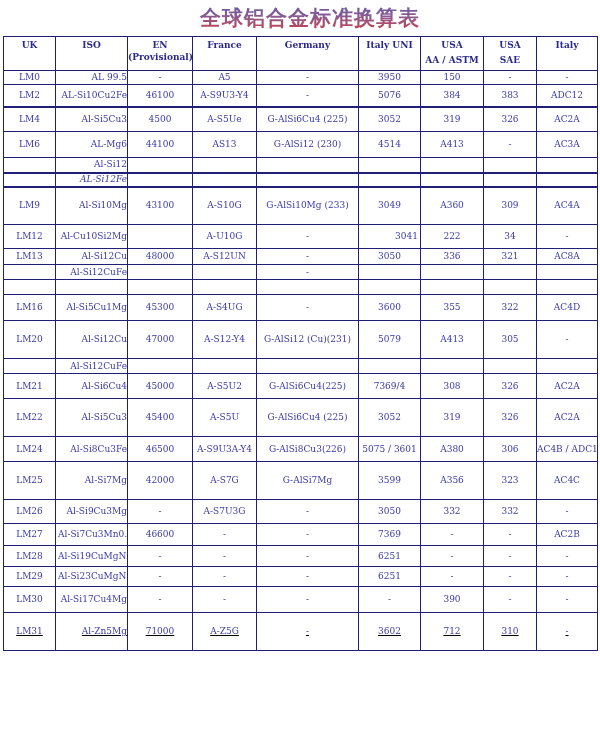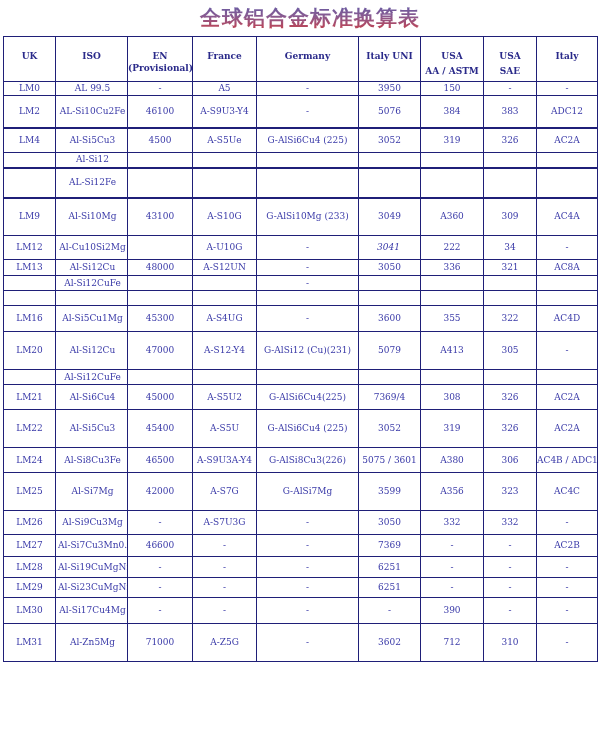--- a/index.html
+++ b/index.html
@@ -9,24 +9,24 @@
            font-family: "DejaVu Sans", "Liberation Sans", sans-serif;
            font-size: 21px; font-weight: bold; letter-spacing: 1px;
            background: linear-gradient(180deg, #5a5aa8 0%, #8a5a90 45%, #d43a3a 100%);
            -webkit-background-clip: text; background-clip: text; color: transparent;
            text-shadow: none; line-height: 32px; }
   table { position: absolute; left: 3px; top: 36px; border-collapse: collapse;
           table-layout: fixed; width: 594px; }
   td, th { border: 1px solid #1f1f78; padding: 0; text-align: center; vertical-align: middle;
            color: #3a3aa8; font-size: 9px; line-height: 11px; white-space: nowrap; overflow: hidden;
            font-family: "DejaVu Serif", "Liberation Serif", serif; }
-  th { font-weight: bold; color: #2a2a8a; height: 30px; vertical-align: top; padding-top: 14px; }
+  th { font-weight: bold; color: #2a2a8a; height: 30px; vertical-align: top; padding-top: 3px; }
   th .sub { display: block; margin-top: 4px; }
-  td.iso { text-align: center; padding-left: 2px; }
-  td.right { text-align: center; padding-right: 2px; font-style: italic; }
+  td.iso { text-align: right; padding-left: 2px; }
+  td.right { text-align: right; padding-right: 2px; }
   tr.thick td { border-bottom: 2px solid #1f1f78; }
 </style>
 </head>
 <body>
 
 <div class="title">全球铝合金标准换算表</div>
 
 <table>
   <colgroup>
     <col style="width:52px">
@@ -57,21 +57,21 @@
         <td>LM0</td>
         <td class="iso">AL 99.5</td>
         <td>-</td>
         <td>A5</td>
         <td>-</td>
         <td>3950</td>
         <td>150</td>
         <td>-</td>
         <td>-</td>
       </tr>
-      <tr class="thick" style="height: 32px;">
+      <tr class="thick" style="height: 22px;">
         <td>LM2</td>
         <td class="iso">AL-Si10Cu2Fe</td>
         <td>46100</td>
         <td>A-S9U3-Y4</td>
         <td>-</td>
         <td>5076</td>
         <td>384</td>
         <td>383</td>
         <td>ADC12</td>
       </tr>
@@ -79,32 +79,43 @@
         <td>LM4</td>
         <td class="iso">Al-Si5Cu3</td>
         <td>4500</td>
         <td>A-S5Ue</td>
         <td>G-AlSi6Cu4 (225)</td>
         <td>3052</td>
         <td>319</td>
         <td>326</td>
         <td>AC2A</td>
       </tr>
+      <tr style="height: 26px;">
+        <td>LM6</td>
+        <td class="iso">AL-Mg6</td>
+        <td>44100</td>
+        <td>AS13</td>
+        <td>G-AlSi12 (230)</td>
+        <td>4514</td>
+        <td>A413</td>
+        <td>-</td>
+        <td>AC3A</td>
+      </tr>
       <tr class="thick" style="height: 15px;">
         <td></td>
         <td class="iso">Al-Si12</td>
         <td></td>
         <td></td>
         <td></td>
         <td></td>
         <td></td>
         <td></td>
         <td></td>
       </tr>
-      <tr class="thick" style="height: 30px;">
+      <tr class="thick" style="height: 14px; font-style: italic;">
         <td></td>
         <td class="iso">AL-Si12Fe</td>
         <td></td>
         <td></td>
         <td></td>
         <td></td>
         <td></td>
         <td></td>
         <td></td>
       </tr>
@@ -288,21 +299,21 @@
         <td>LM30</td>
         <td class="iso">Al-Si17Cu4Mg</td>
         <td>-</td>
         <td>-</td>
         <td>-</td>
         <td>-</td>
         <td>390</td>
         <td>-</td>
         <td>-</td>
       </tr>
-      <tr style="height: 38px;">
+      <tr style="height: 38px; text-decoration: underline;">
         <td>LM31</td>
         <td class="iso">Al-Zn5Mg</td>
         <td>71000</td>
         <td>A-Z5G</td>
         <td>-</td>
         <td>3602</td>
         <td>712</td>
         <td>310</td>
         <td>-</td>
       </tr>

